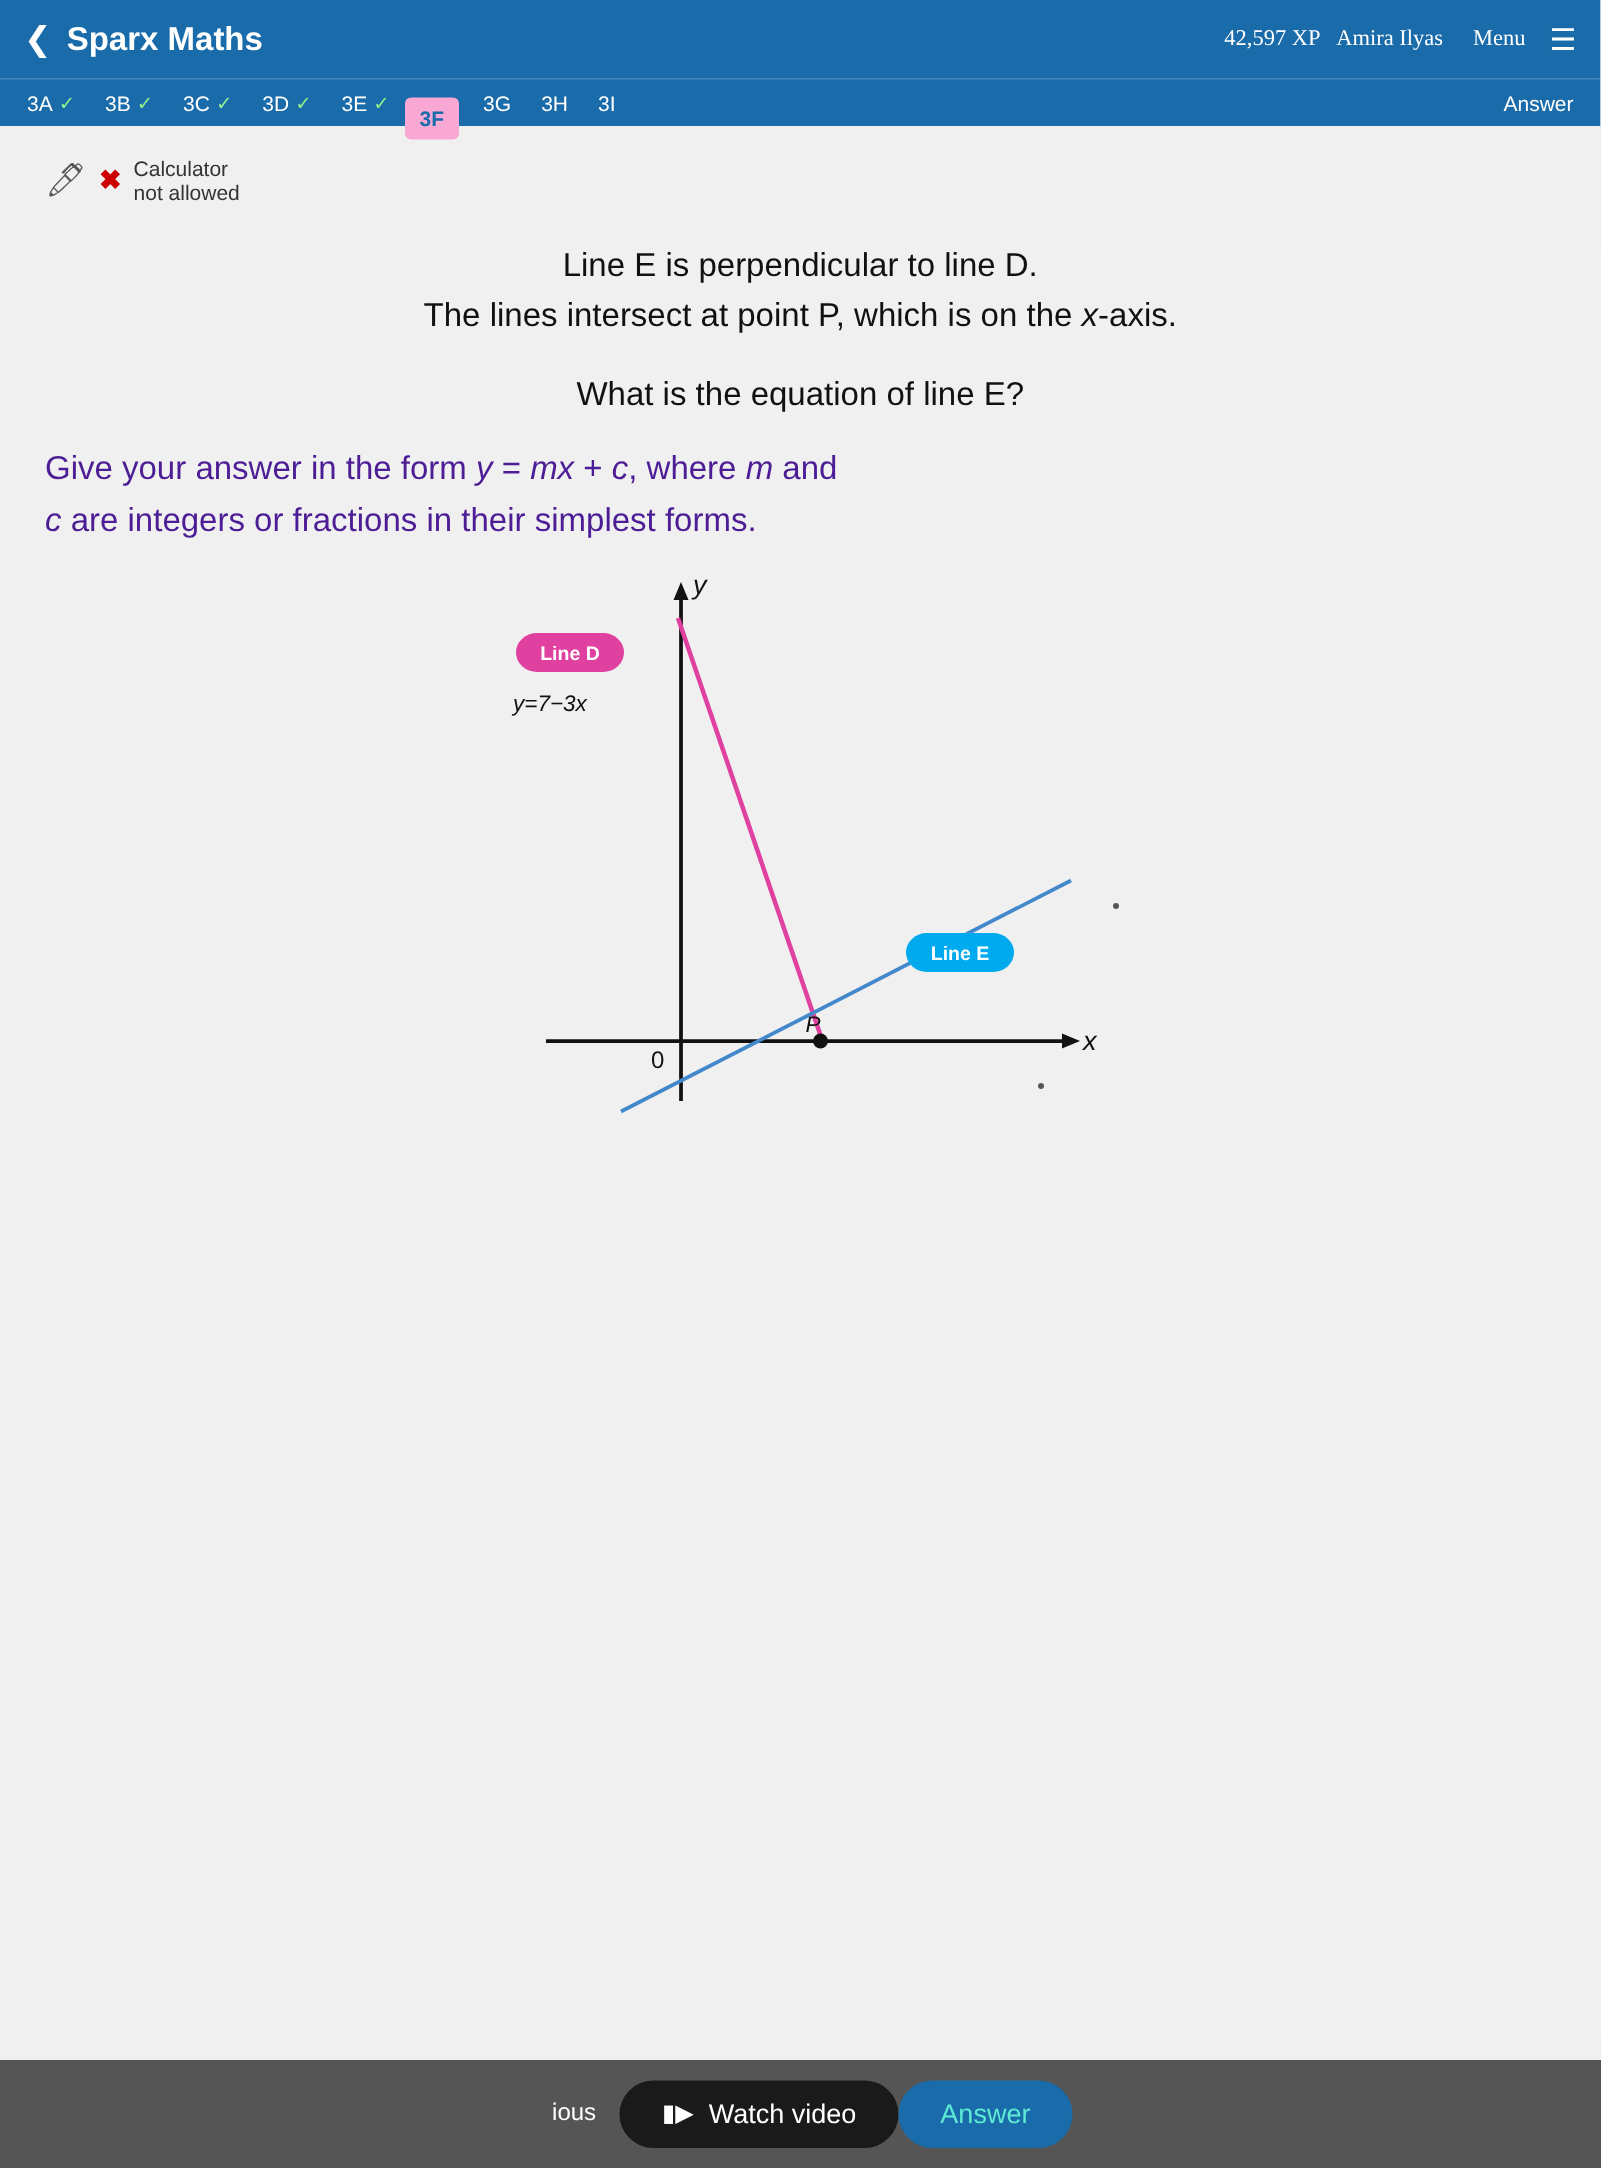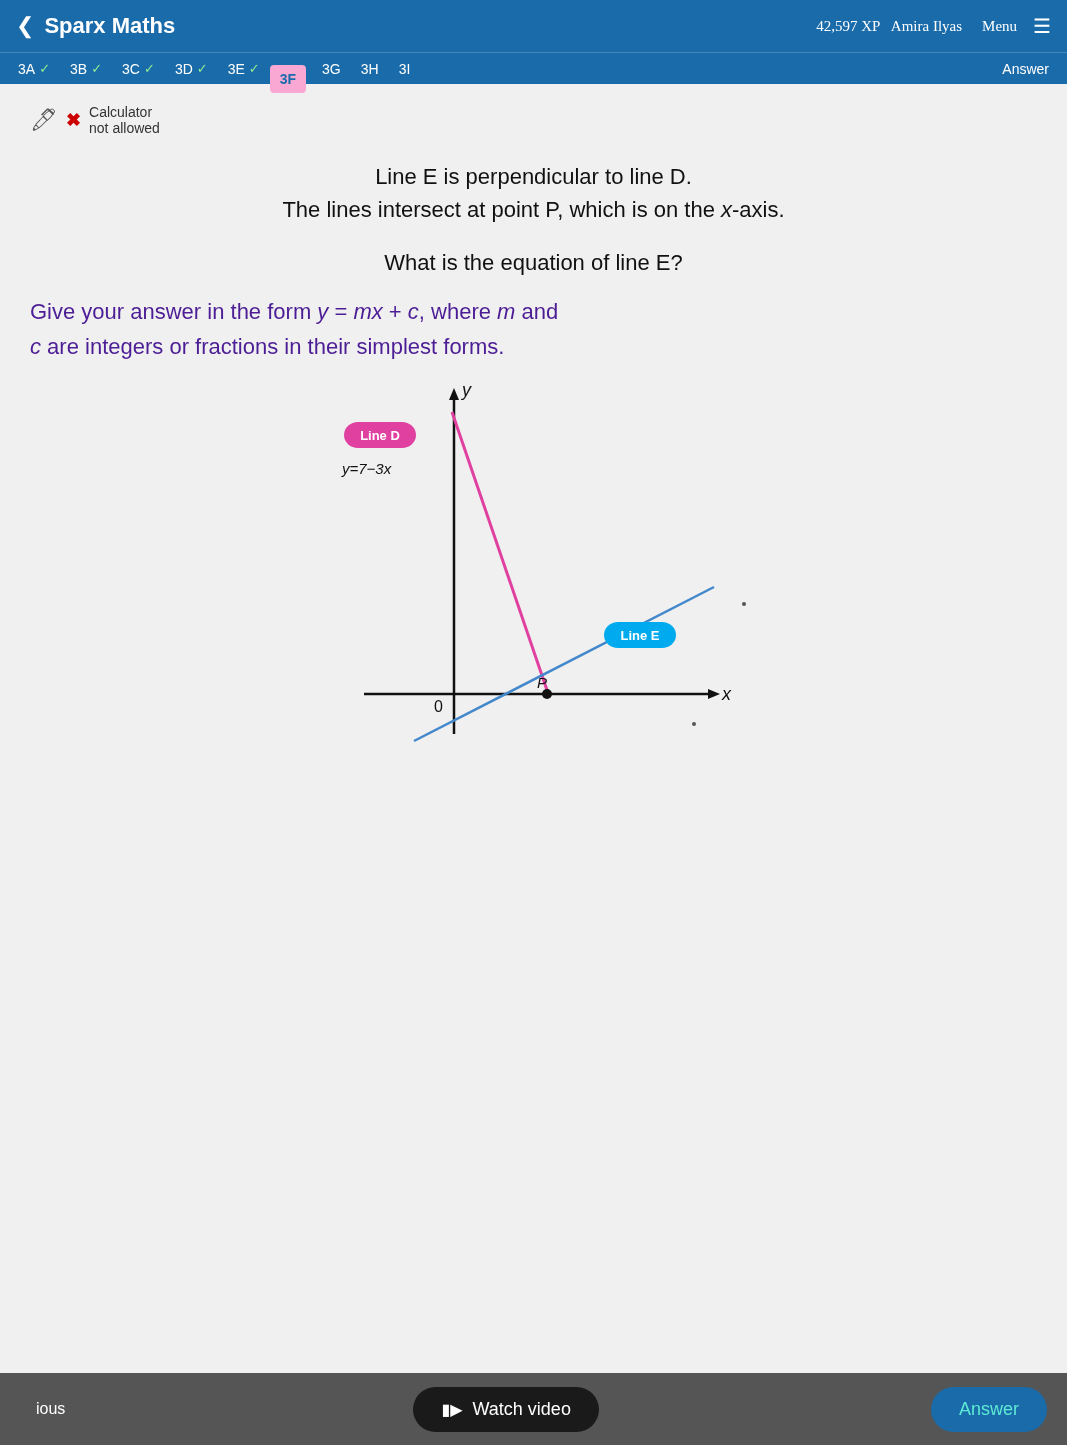--- a/index.html
+++ b/index.html
@@ -155,21 +155,21 @@
       position: relative;
       width: 520px;
       height: 440px;
     }
 
     
     .bottom-bar {
       background: #555;
       display: flex;
       align-items: center;
-      justify-content: space-between;
+      justify-content: center;
       padding: 12px 20px;
       position: fixed;
       bottom: 0;
       width: 1067px;
       height: 72px;
     }
     .prev-btn {
       background: #555;
       color: white;
       border: none;

